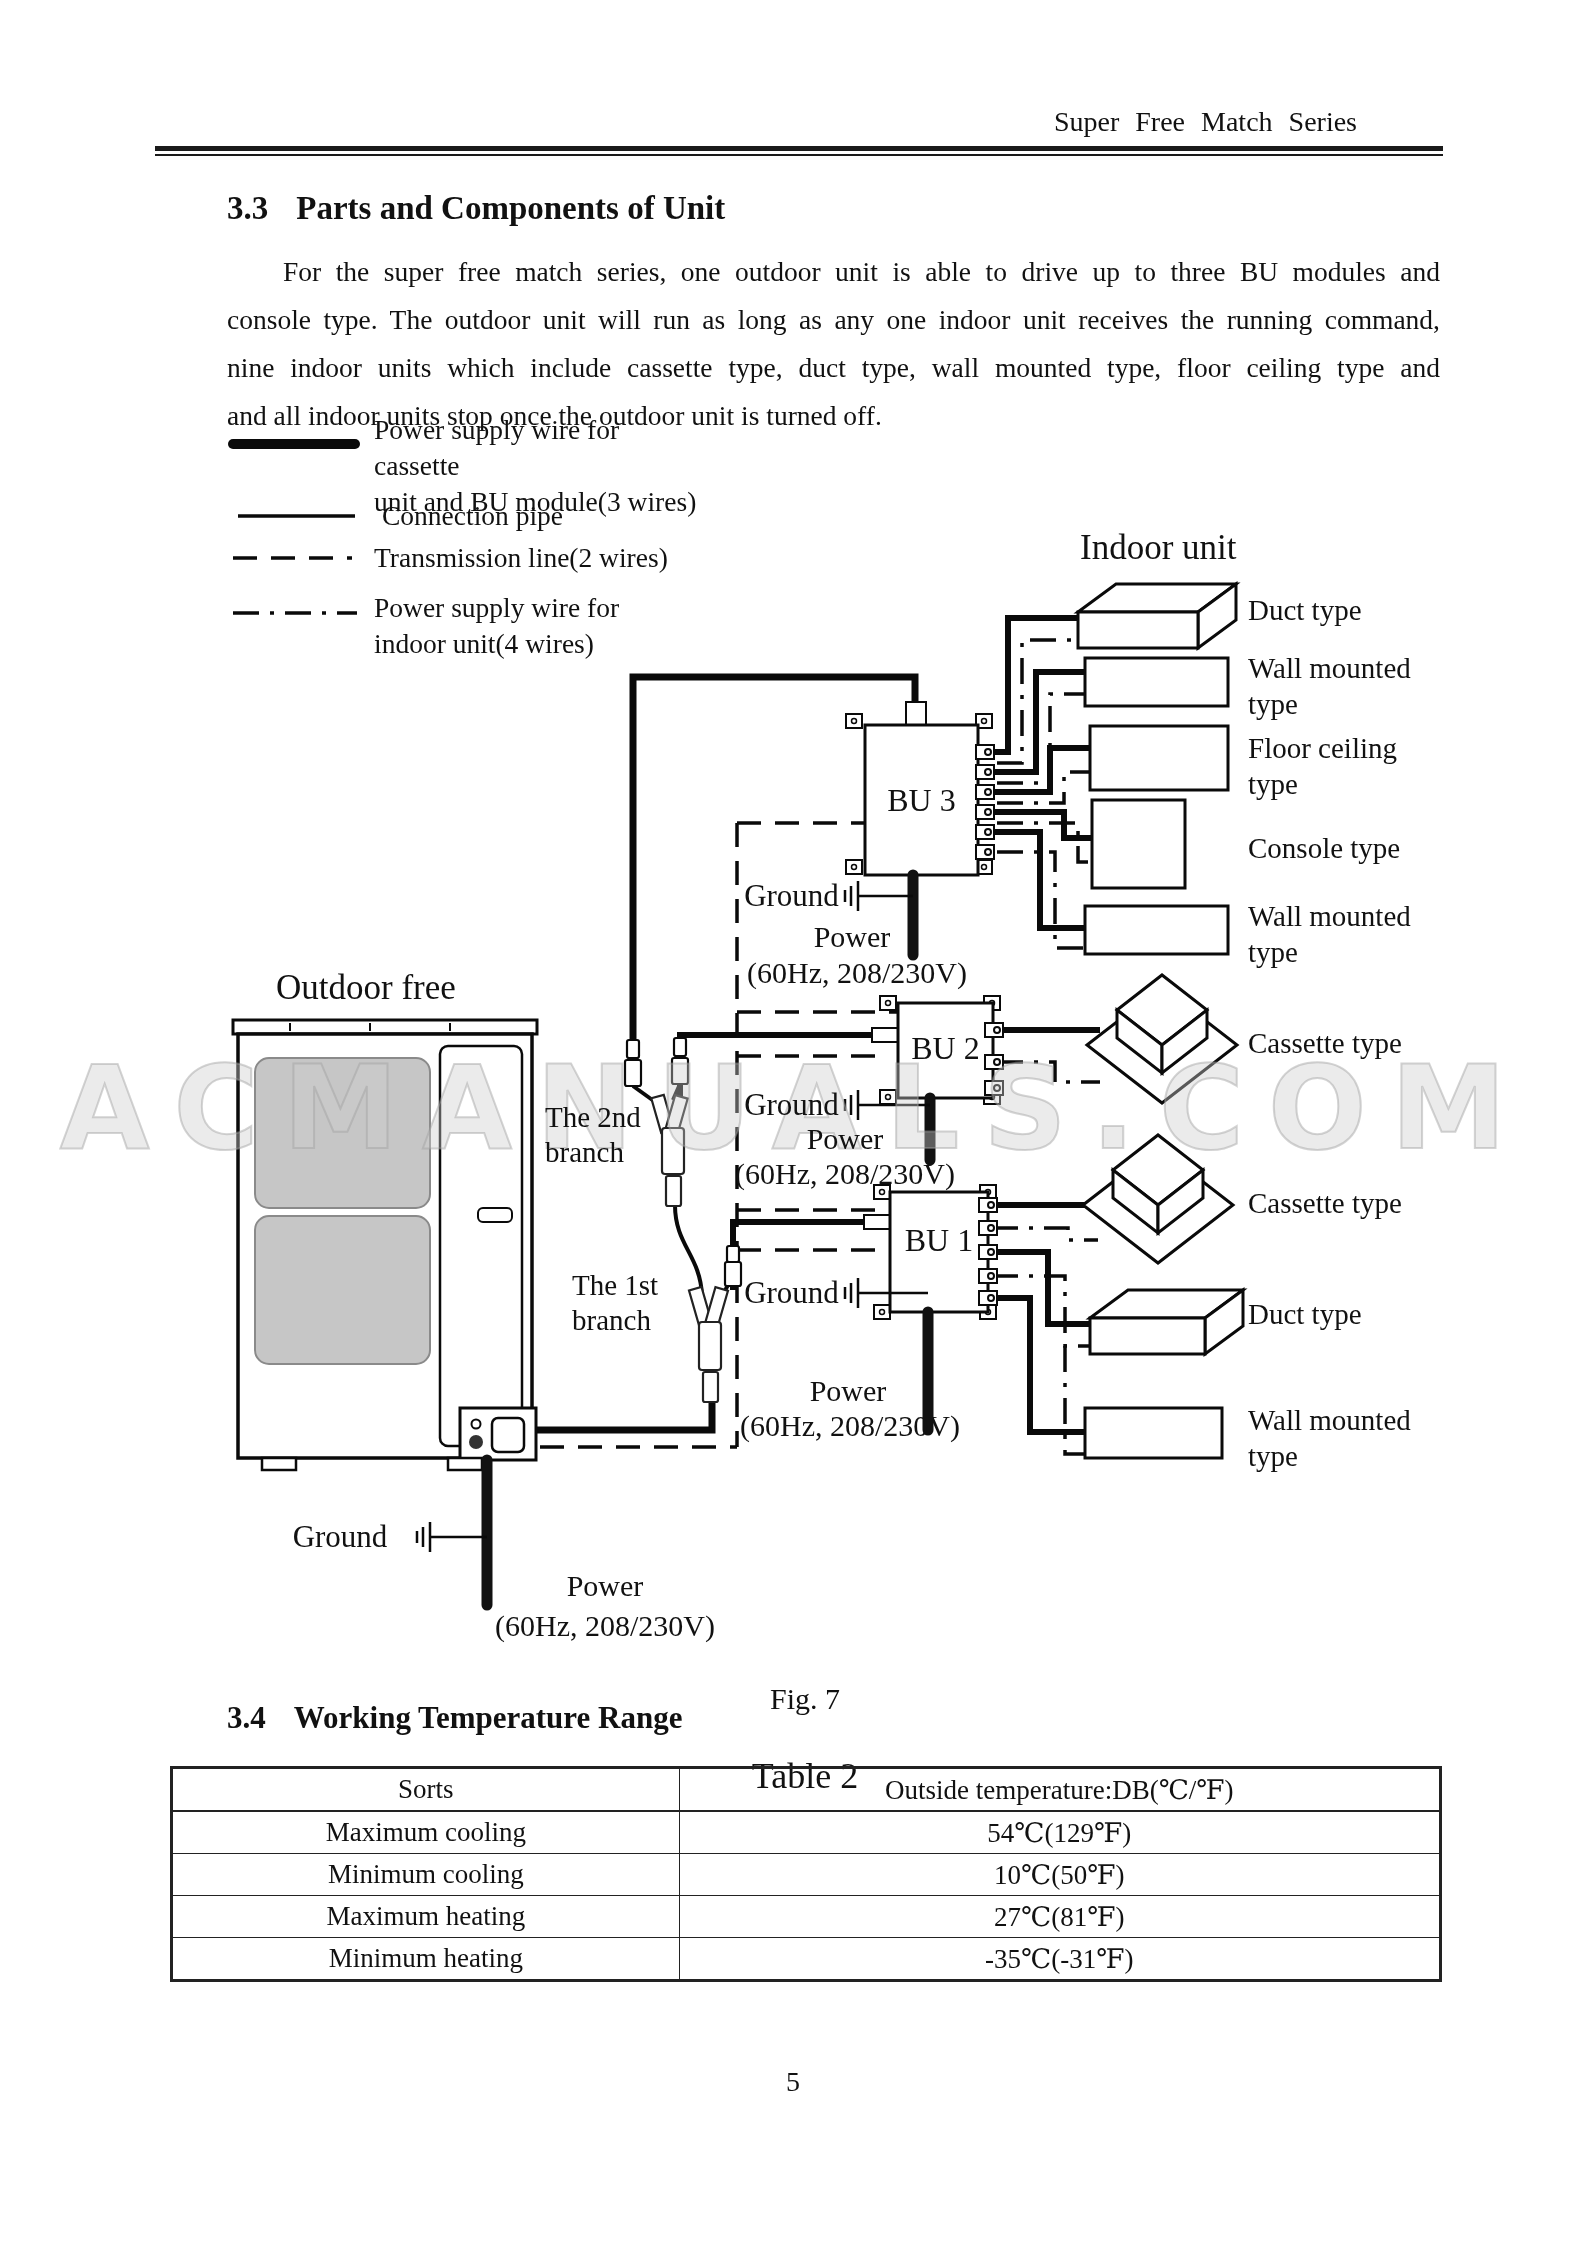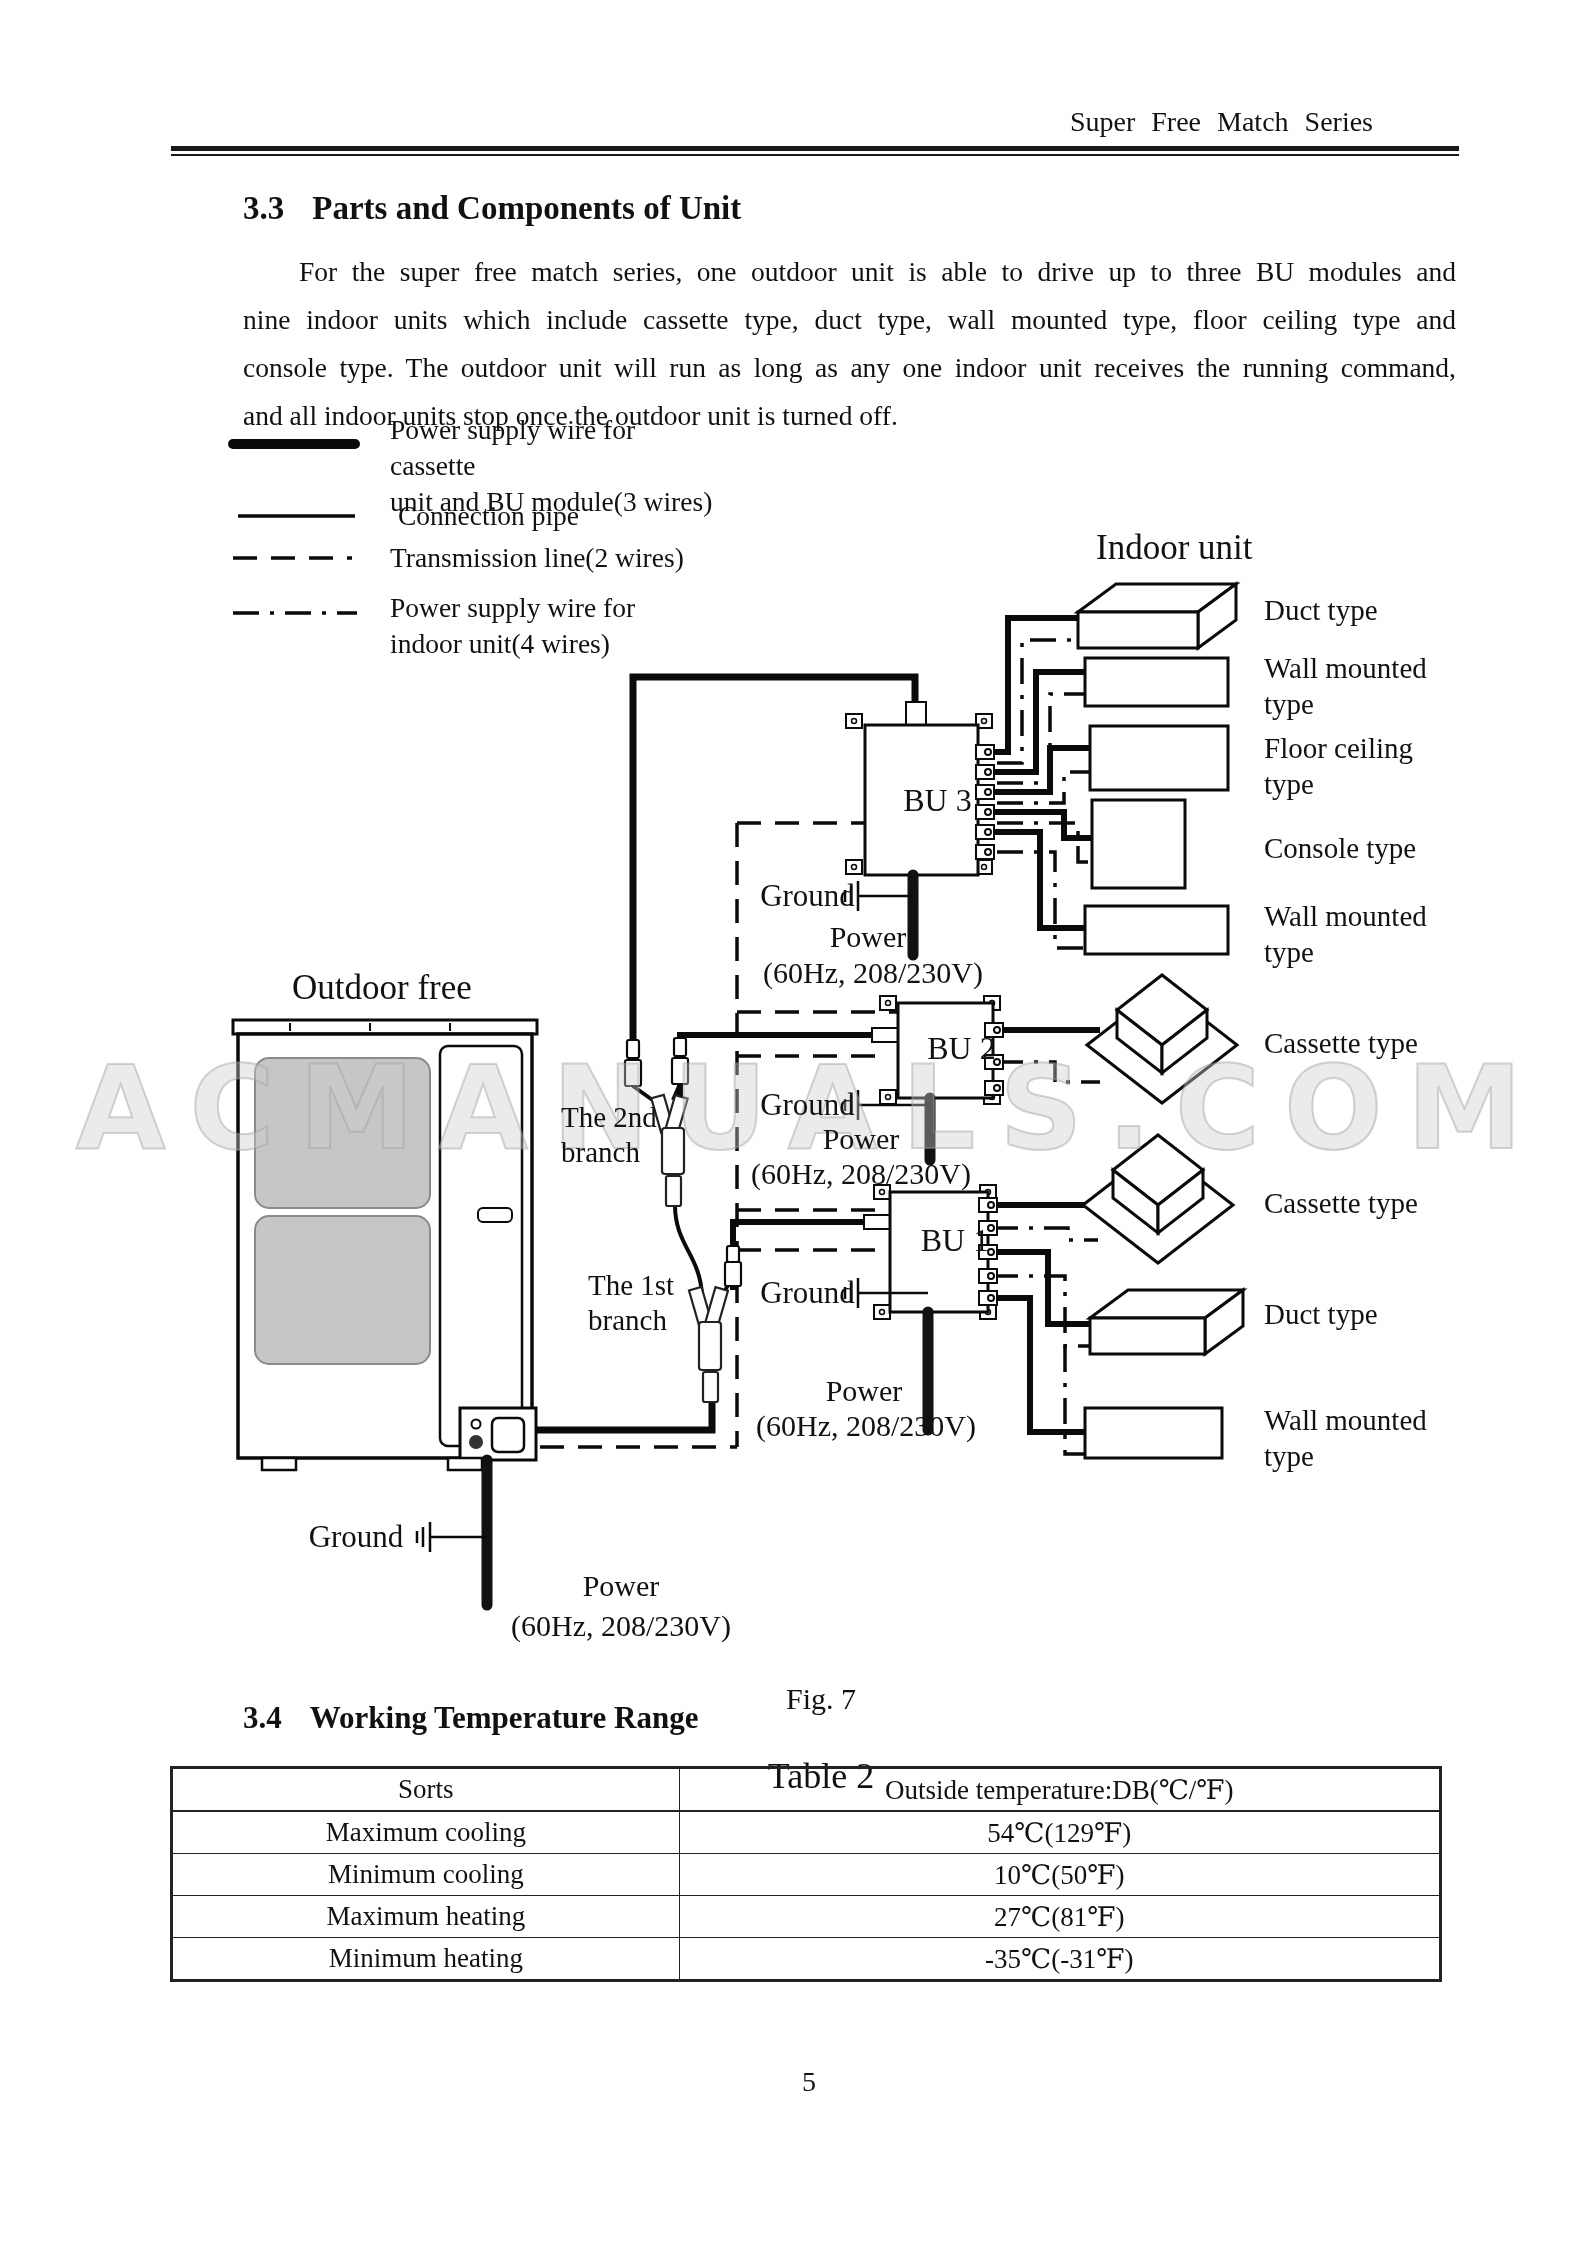--- a/index.html
+++ b/index.html
@@ -1,18 +1,18 @@
 <!DOCTYPE html>
 <html><head>
 <meta charset="utf-8">
 <style>
   html,body{margin:0;padding:0;background:#888;}
   .page{position:relative;width:1587px;height:2245px;background:#ffffff;overflow:hidden;
         font-family:"Liberation Serif","DejaVu Serif",serif;color:#111;}
-  .abs{position:absolute;z-index:4;margin-left:16px;}
+  .abs{position:absolute;z-index:4;}
   .header-title{left:0;top:106px;width:1357px;text-align:right;font-size:28px;word-spacing:9px;}
   .header-rule{left:155px;top:146px;width:1288px;height:3px;border-top:5px solid #1a1a1a;border-bottom:2px solid #1a1a1a;}
   .h33{left:227px;top:190px;font-size:33px;font-weight:bold;}
   .hnum{margin-right:28px;}
   .para{left:227px;top:248px;width:1213px;font-size:27.5px;line-height:48px;}
   .pline{text-align:justify;text-align-last:justify;height:48px;white-space:nowrap;}
   .pline.first{text-indent:56px;}
   .pline.last{text-align-last:left;}
   .leg-label{font-size:27.5px;line-height:36px;}
   .leg1{left:374px;top:412px;width:330px;}
@@ -64,22 +64,22 @@
 <div class="page">
 
   <div class="abs header-title">Super Free Match Series</div>
   <div class="abs header-rule"></div>
 
   <div class="abs h33">
     <span class="hnum">3.3</span><span>Parts and Components of Unit</span>
   </div>
   <div class="abs para">
     <div class="pline first">For the super free match series, one outdoor unit is able to drive up to three BU modules and</div>
+    <div class="pline">console type. The outdoor unit will run as long as any one indoor unit receives the running command,</div>
     <div class="pline">nine indoor units which include cassette type, duct type, wall mounted type, floor ceiling type and</div>
-    <div class="pline">console type. The outdoor unit will run as long as any one indoor unit receives the running command,</div>
     <div class="pline last">and all indoor units stop once the outdoor unit is turned off.</div>
   </div>
 
   <div class="abs leg-label leg1">
     <span style="display:block">Power supply wire for cassette</span>
     <span style="display:block">unit and BU module(3 wires)</span>
   </div>
   <div class="abs leg-label leg2">Connection pipe</div>
   <div class="abs leg-label leg3">Transmission line(2 wires)</div>
   <div class="abs leg-label leg4">

